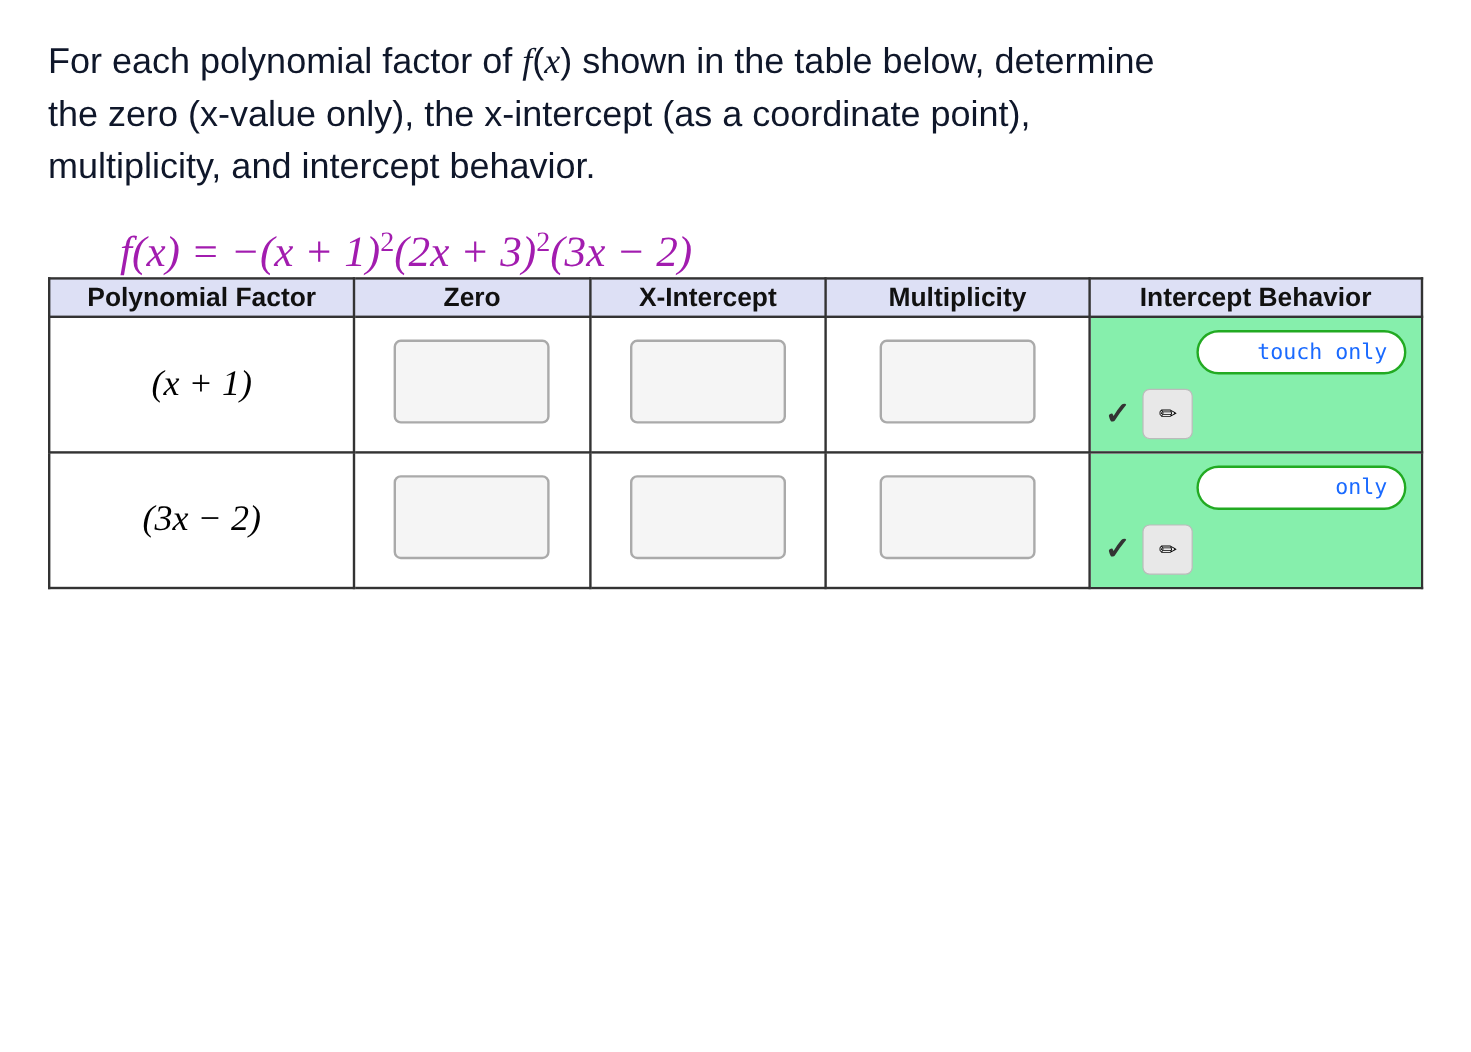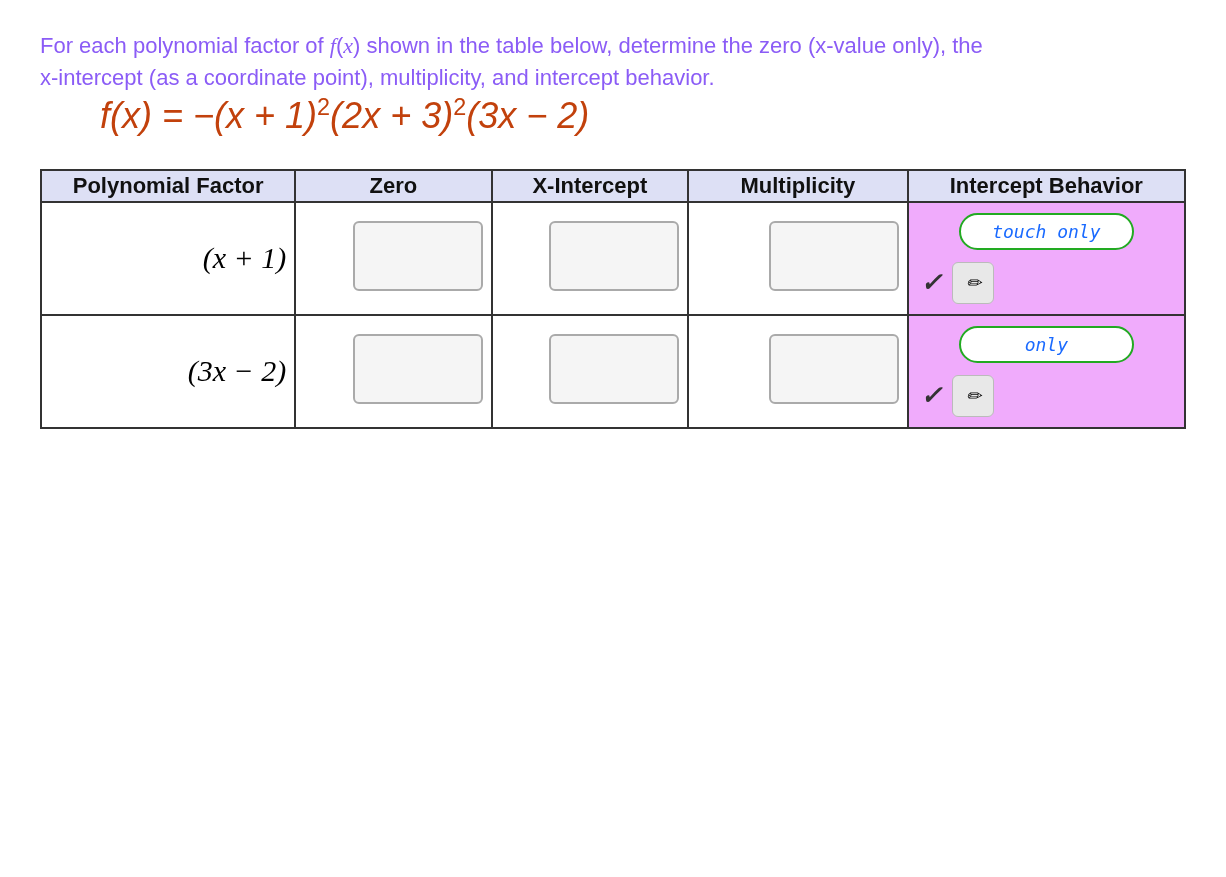--- a/index.html
+++ b/index.html
@@ -7,32 +7,32 @@
     body {
       background: #ffffff;
       font-family: 'Times New Roman', Times, serif;
       width: 1226px;
       min-height: 877px;
       padding: 30px 40px;
       overflow-x: hidden;
     }
 
     .instruction-text {
-      font-size: 22px;
+      font-size: 30px;
       line-height: 1.45;
       font-family: Arial, sans-serif;
-      color: #8b5cf6;
+      color: #0f172a;
+      margin-bottom: 28px;
       max-width: 950px;
     }
 
     .function-display {
       font-size: 36px;
-      font-family: Liberation Sans, sans-serif;
-      color: #c2410c;
-      margin-bottom: 32px;
+      font-family: Liberation Serif, serif;
+      color: #a21caf;
       margin-left: 60px;
       font-style: italic;
     }
 
     table {
       border-collapse: collapse;
       width: 100%;
       table-layout: fixed;
     }
 
@@ -44,22 +44,22 @@
       font-weight: bold;
       text-align: center;
       padding: 2px 8px;
       vertical-align: middle;
       color: #111;
     }
 
     td {
       border: 2px solid #333;
       vertical-align: middle;
-      text-align: right;
-      padding: 18px 8px;
+      text-align: center;
+      padding: 18px 18px;
     }
 
     .factor-cell {
       font-family: 'Times New Roman', Times, serif;
       font-size: 30px;
       font-style: italic;
       background: #fff;
       width: 220px;
     }
 
@@ -70,26 +70,25 @@
       border-radius: 6px;
       background: #f5f5f5;
       display: inline-block;
     }
 
     .input-cell {
       background: #fff;
     }
 
     .behavior-cell {
-      background: #f0abfc;
+      background: #86efac;
       width: 240px;
       padding: 10px 12px;
-      text-align: center;
+      text-align: right;
       position: relative;
-      font-style: italic;
     }
 
     .behavior-dropdown {
       border: 2.5px solid #22aa22;
       border-radius: 20px;
       padding: 6px 14px;
       font-family: monospace;
       font-size: 18px;
       color: #1a6aff;
       background: #fff;

